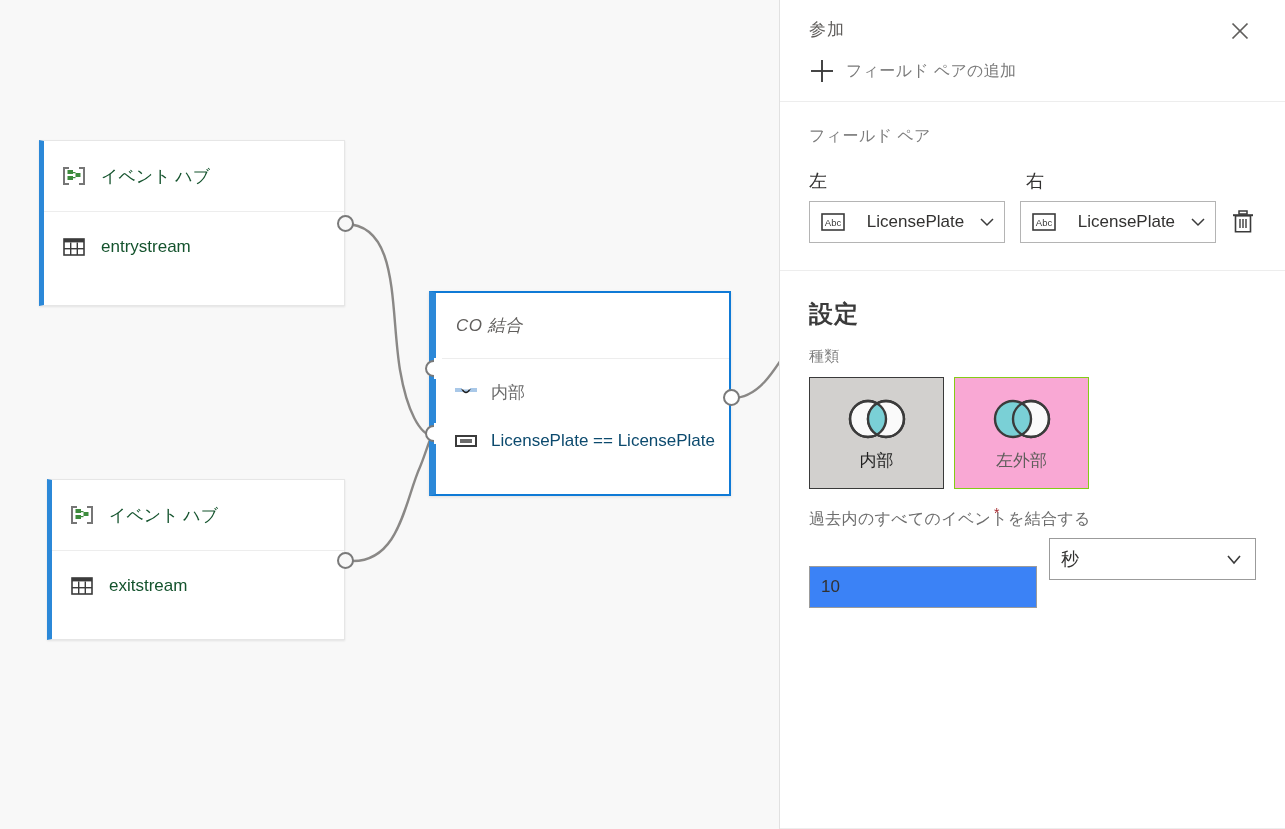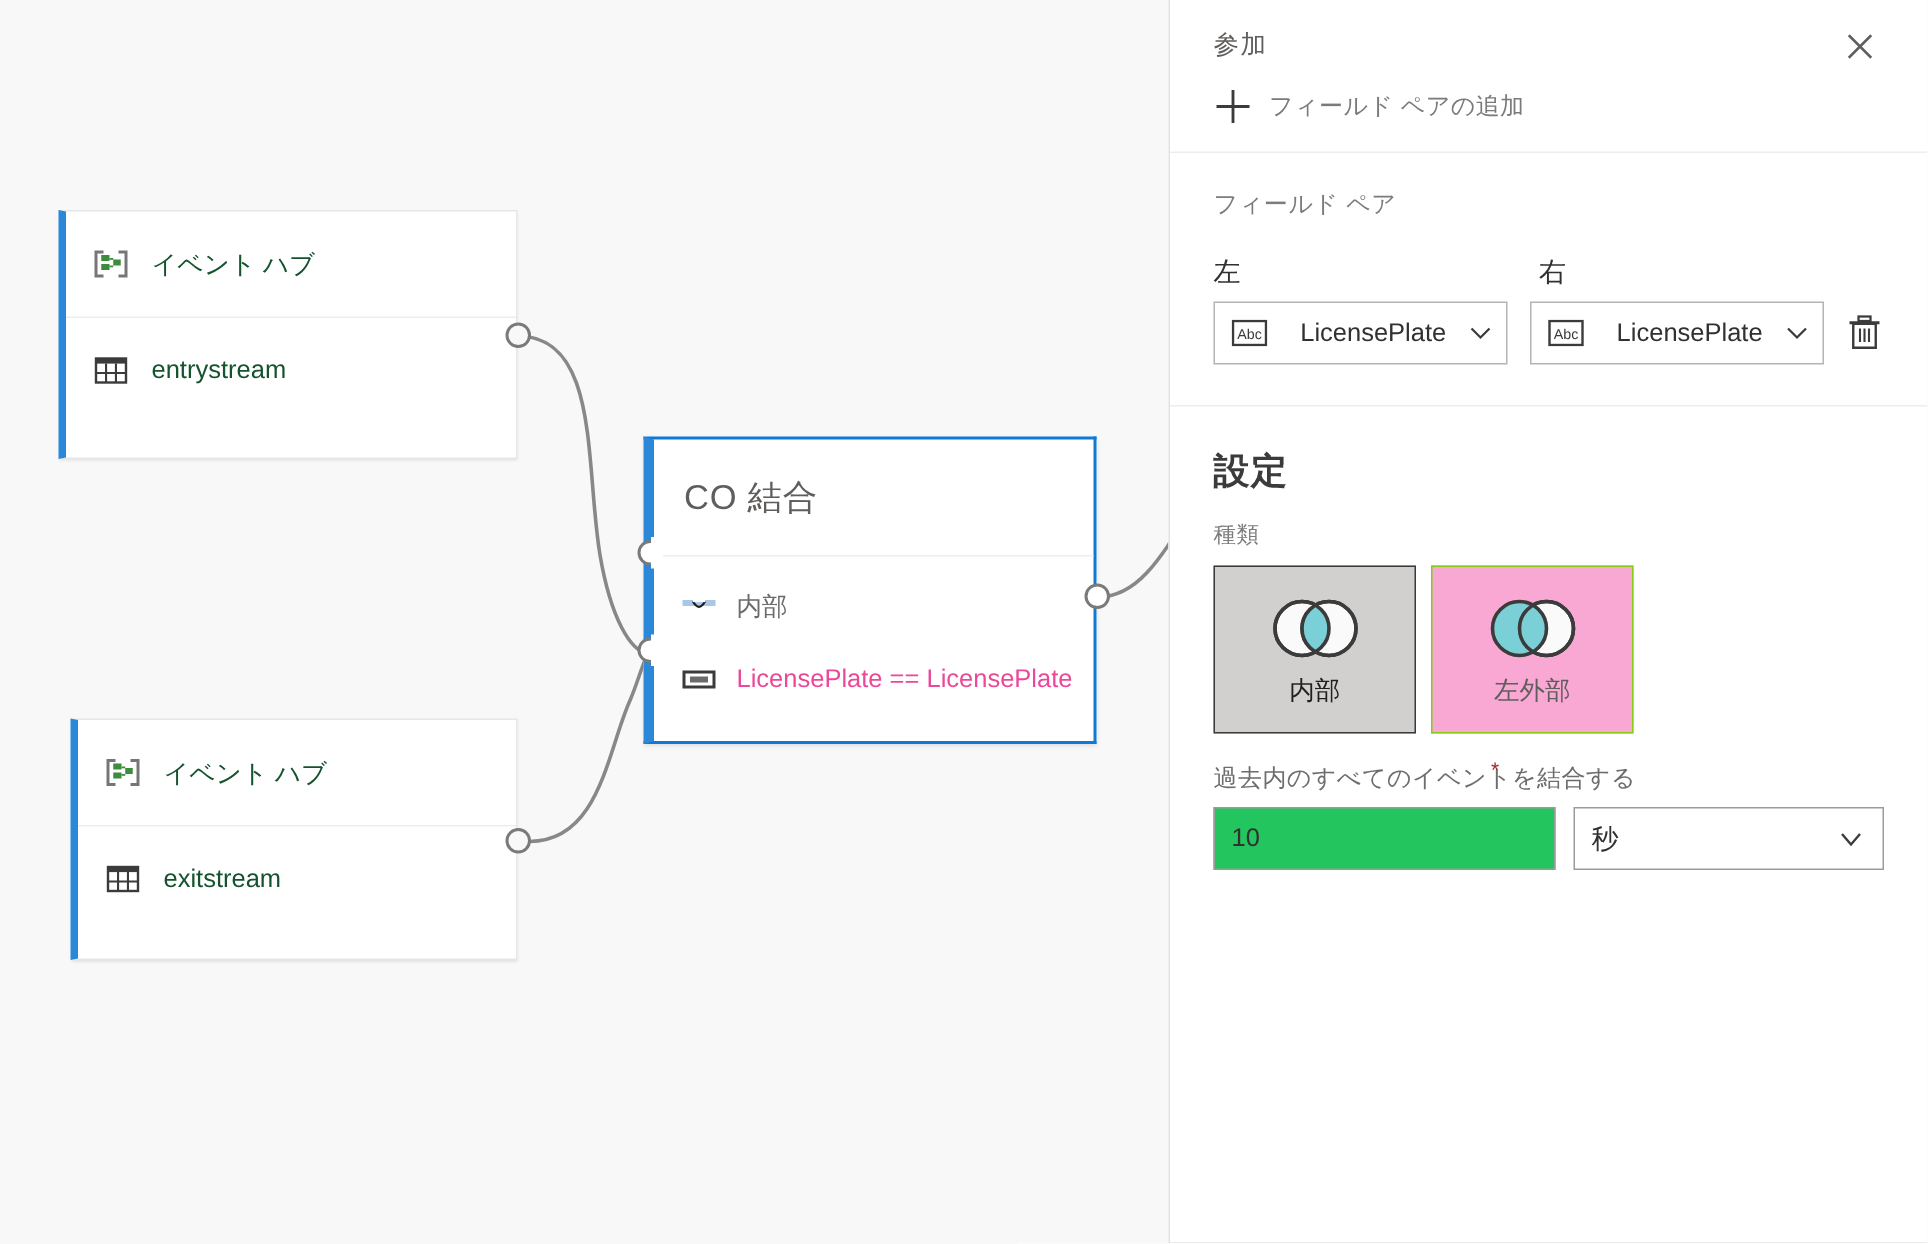--- a/index.html
+++ b/index.html
@@ -72,45 +72,46 @@
   }
 
   
   .join-node {
     border: 2px solid #0f7ad6;
     border-left: 7px solid #2b88d8;
     background: #ffffff;
     box-shadow: 0 1px 3px rgba(0,0,0,0.10);
   }
   .join-header {
-    height: 78px;
+    height: 66px;
     display: flex;
     align-items: center;
     padding-left: 20px;
     box-sizing: border-box;
     border-bottom: 1px solid #ededed;
-    font-size: 23px;
+    font-size: 17px;
     color: #605e5c;
     letter-spacing: 0.5px;
+    font-style: italic;
   }
   .join-body {
     padding: 18px 0 0 18px;
   }
   .join-line {
     display: flex;
     align-items: center;
     height: 30px;
     margin-bottom: 19px;
   }
   .join-line .txt {
     font-size: 17px;
     color: #6b6b6b;
   }
   .join-line .txt.dark {
-    color: #ec4899;
+    color: #0c4a6e;
   }
   .join-ico {
     width: 24px; height: 24px;
     margin-right: 13px;
     flex: 0 0 auto;
   }
 
   
   .conn {
     position: absolute;
@@ -315,22 +316,23 @@
   }
   .dur-input {
     width: 228px;
     height: 42px;
     border: 1px solid #9b9b9b;
     box-sizing: border-box;
     font-size: 17px;
     color: #323130;
     padding: 0 11px;
     font-family: "Liberation Sans", sans-serif;
-    background: #22c55e;
+    background: #3b82f6;
     outline: none;
+    margin-top: 28px;
   }
   .dur-unit {
     width: 228px;
     height: 42px;
     margin-left: 12px;
     border: 1px solid #9b9b9b;
     box-sizing: border-box;
     display: flex;
     align-items: center;
     padding: 0 11px;

